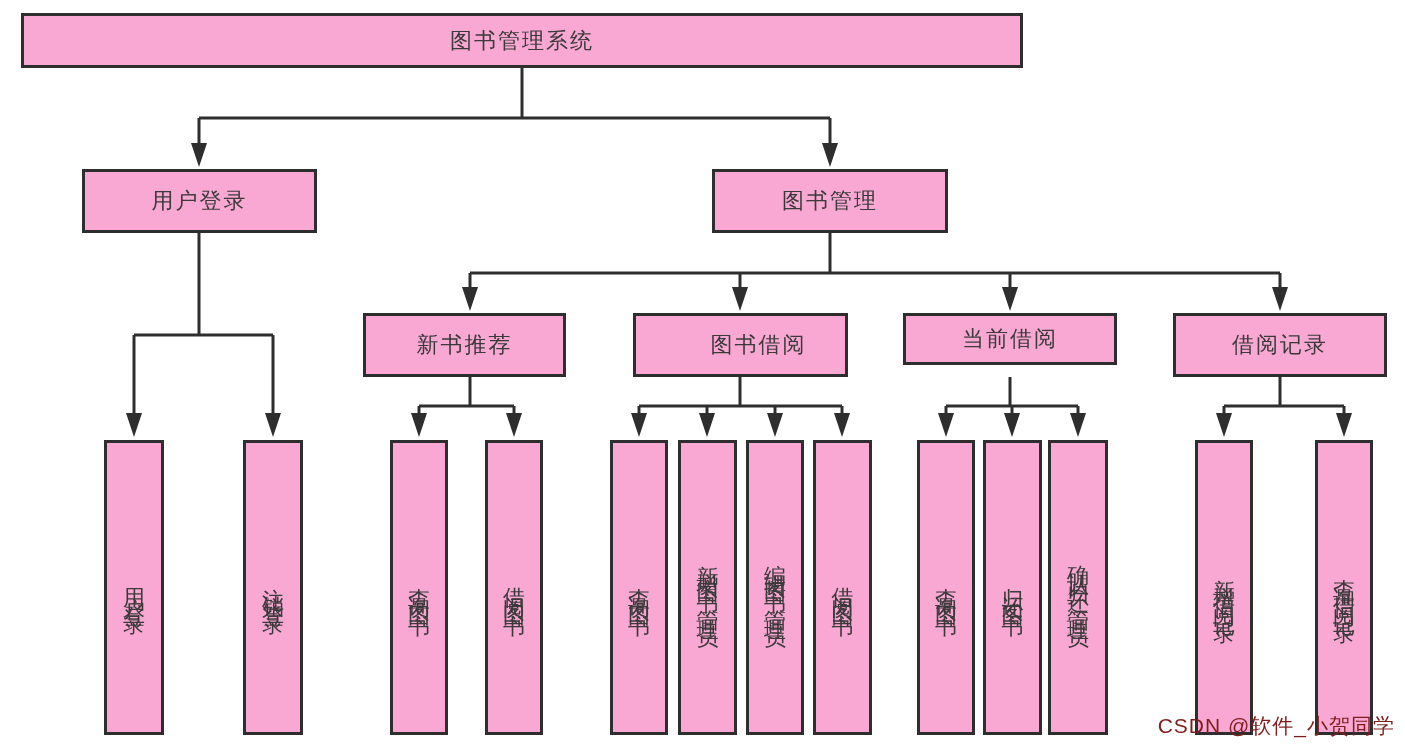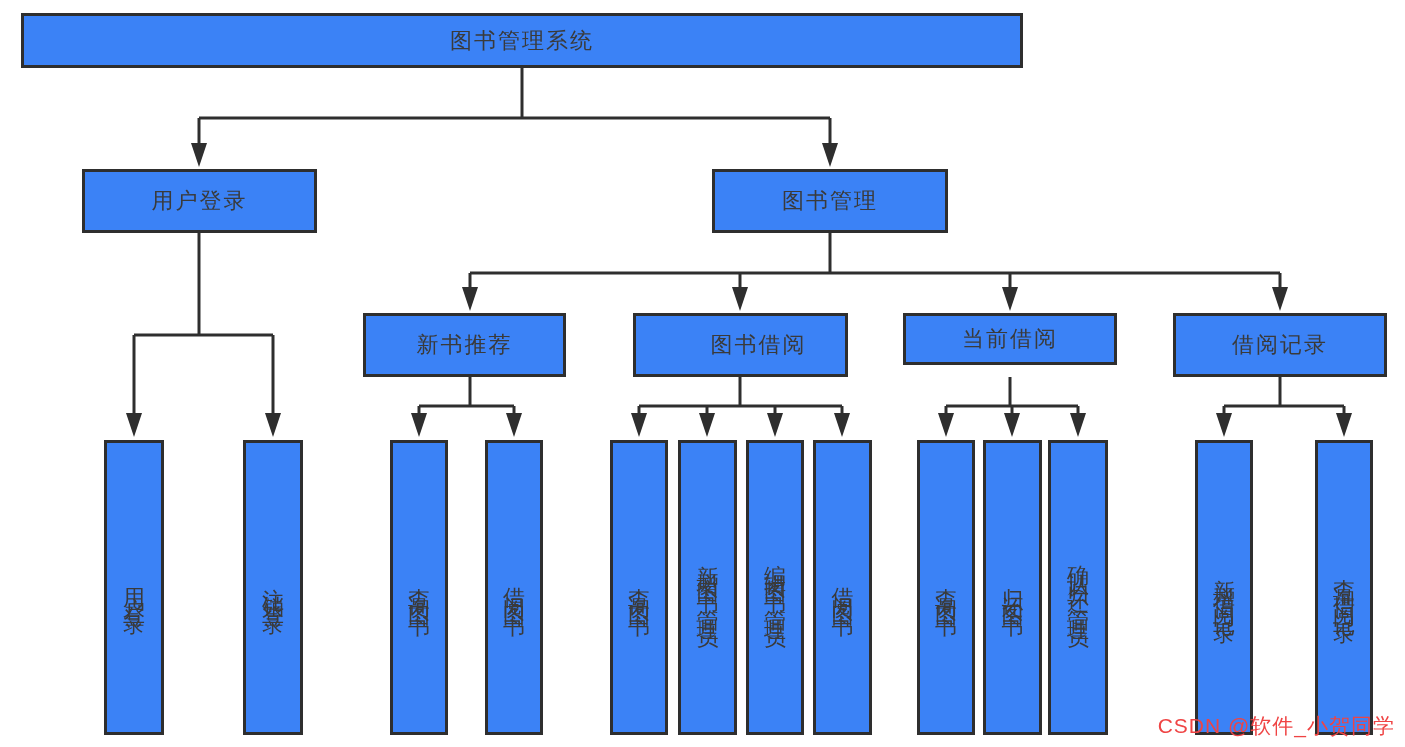--- a/index.html
+++ b/index.html
@@ -19,21 +19,21 @@
     position: absolute;
     left: 0;
     top: 0;
     width: 1405px;
     height: 747px;
   }
   .node {
     position: absolute;
     box-sizing: border-box;
     border: 3px solid #2e2e2e;
-    background: #3b82f6;
+    background: #f9a8d4;
     color: #3a3a3a;
     display: flex;
     align-items: center;
     justify-content: center;
     font-size: 22px;
     text-align: center;
     letter-spacing: 2px;
     white-space: nowrap;
   }
   .node.vertical {
@@ -41,21 +41,21 @@
     text-orientation: mixed;
     letter-spacing: 9px;
     line-height: 1;
     white-space: normal;
   }
   .watermark {
     position: absolute;
     right: 10px;
     bottom: 7px;
     font-size: 21px;
-    color: #ef4444;
+    color: #7f1d1d;
     letter-spacing: 1px;
     pointer-events: none;
   }
 </style>
 </head>
 <body>
 
 <div class="canvas">
   <svg id="edge-layer" width="1405" height="747" viewBox="0 0 1405 747" xmlns="http://www.w3.org/2000/svg">
       <line x1="522" y1="68" x2="522" y2="118" stroke="#2e2e2e" stroke-width="3"></line>

